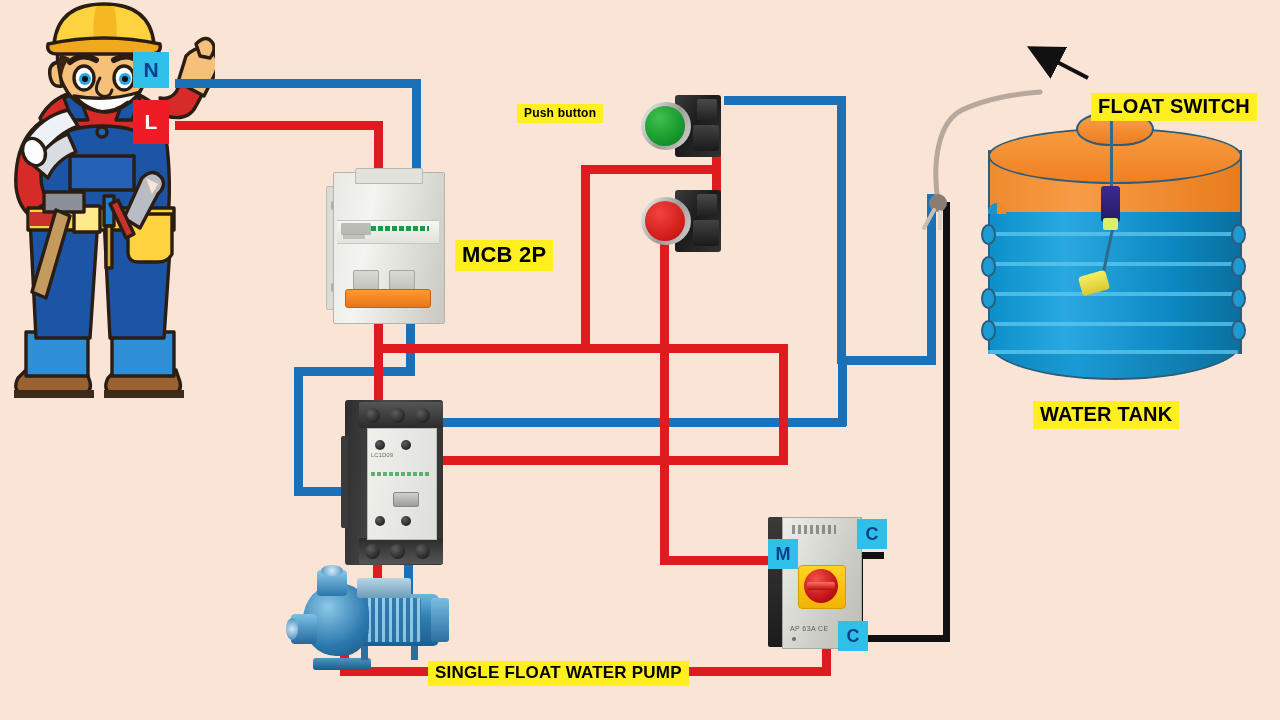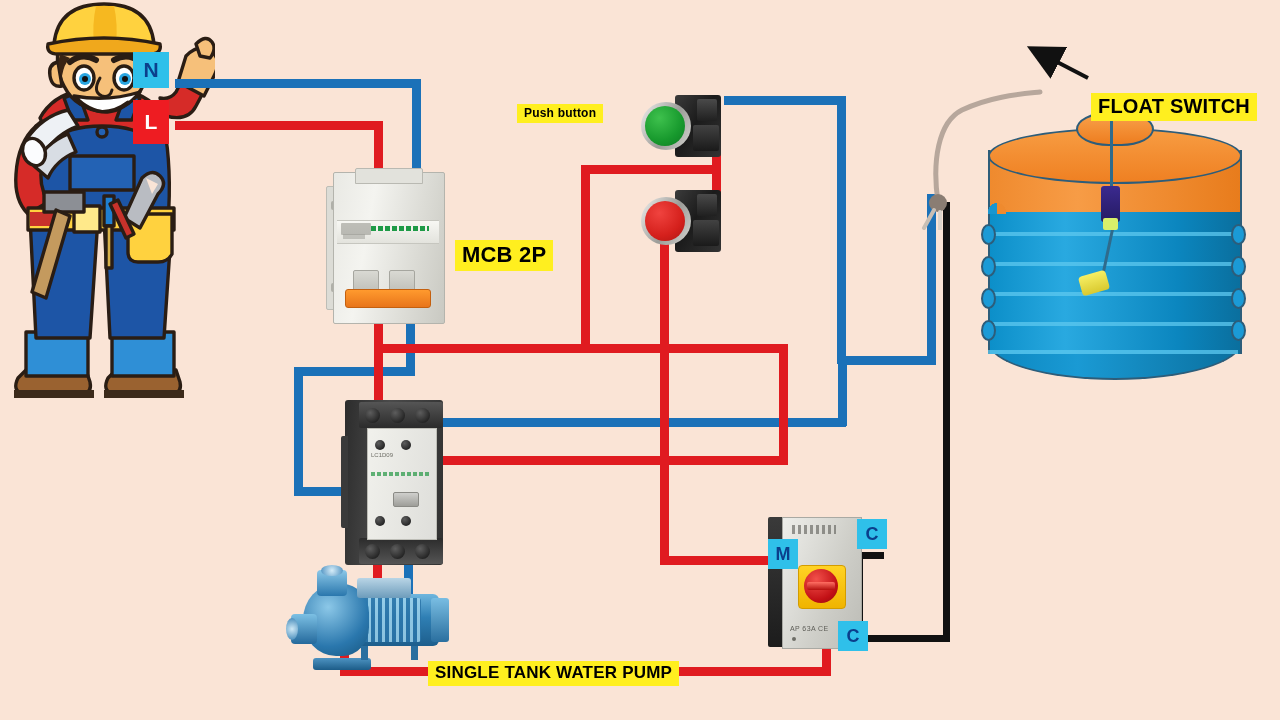--- a/index.html
+++ b/index.html
@@ -298,21 +298,21 @@
     <div class="pmp-suc"></div>
     <div class="pmp-suc2"></div>
     <div class="pmp-disc"></div>
     <div class="pmp-disc2"></div>
     <div class="pmp-tb"></div>
     <div class="pmp-base"></div>
     <div class="pmp-foot" style="left:66px;"></div>
     <div class="pmp-foot" style="left:116px;"></div>
   </div>
 
-  <div class="lbl" style="left:428px;top:661px;font-size:17px;">SINGLE TANK WATER PUMP</div>
+  <div class="lbl" style="left:428px;top:661px;font-size:17px;">SINGLE FLOAT WATER PUMP</div>
 
   
   <div class="comp" id="iso">
     <div class="is-back"></div>
     <div class="is-face"></div>
     <div class="is-logo"></div>
     <div class="is-plate"></div>
     <div class="is-knob"></div>
     <div class="is-bar"></div>
     <div class="is-txt">AP 63A CE</div>
@@ -359,20 +359,21 @@
     <div class="tk-bump" style="left:243px;top:128px;"></div>
     <div class="tk-bump" style="left:243px;top:160px;"></div>
     <div class="tk-bump" style="left:243px;top:192px;"></div>
     <div class="fl-cord" style="left:122px;top:-14px;width:3px;height:74px;"></div>
     <div class="fl-body"></div>
     <div class="fl-yel"></div>
     <div class="fl-cord" style="left:118px;top:100px;width:3px;height:50px;transform:rotate(12deg);"></div>
     <div class="fl-float"></div>
   </div>
 
+  <div class="lbl" style="left:1033px;top:401px;font-size:20px;">WATER TANK</div>
 
   
   <svg id="man" viewBox="0 0 215 405">
     <g stroke="#2a1d14" stroke-width="3.4" stroke-linejoin="round" stroke-linecap="round">
 
       <path d="M18,378 q-6,12 4,16 h62 q8,-2 6,-12 l-4,-12 h-60 z" fill="#9a6230"></path>
       <path d="M14,390 h80 v8 h-80 z" fill="#3c2a1a" stroke="none"></path>
       <path d="M108,378 q-6,12 4,16 h62 q8,-2 6,-12 l-4,-12 h-60 z" fill="#9a6230"></path>
       <path d="M104,390 h80 v8 h-80 z" fill="#3c2a1a" stroke="none"></path>
 

